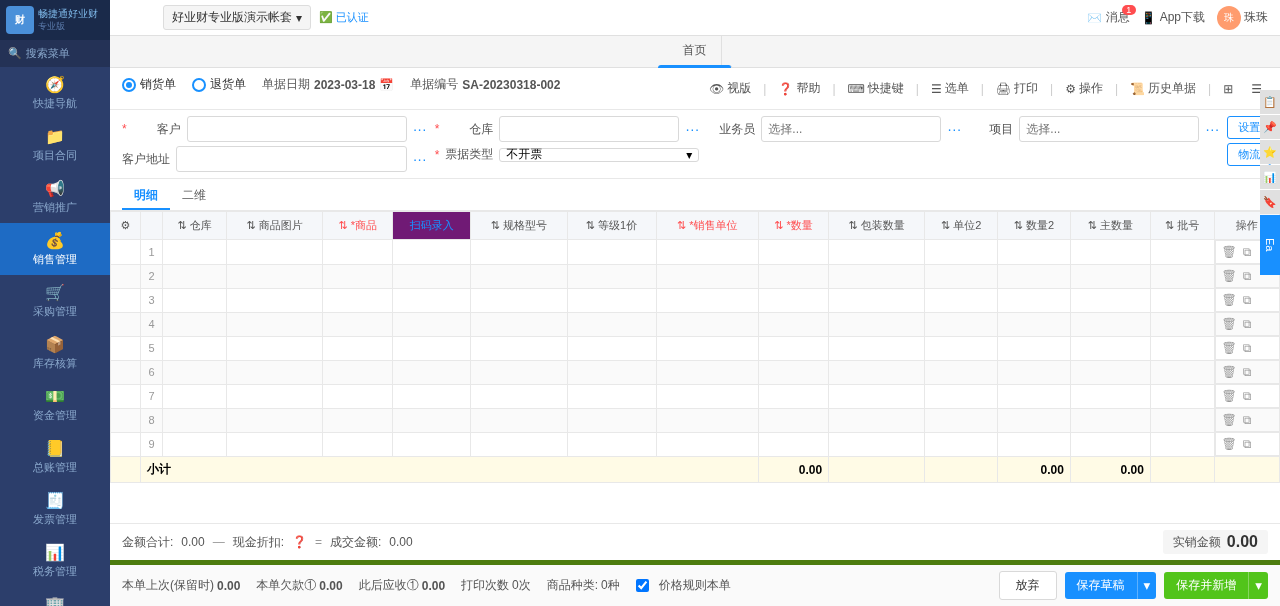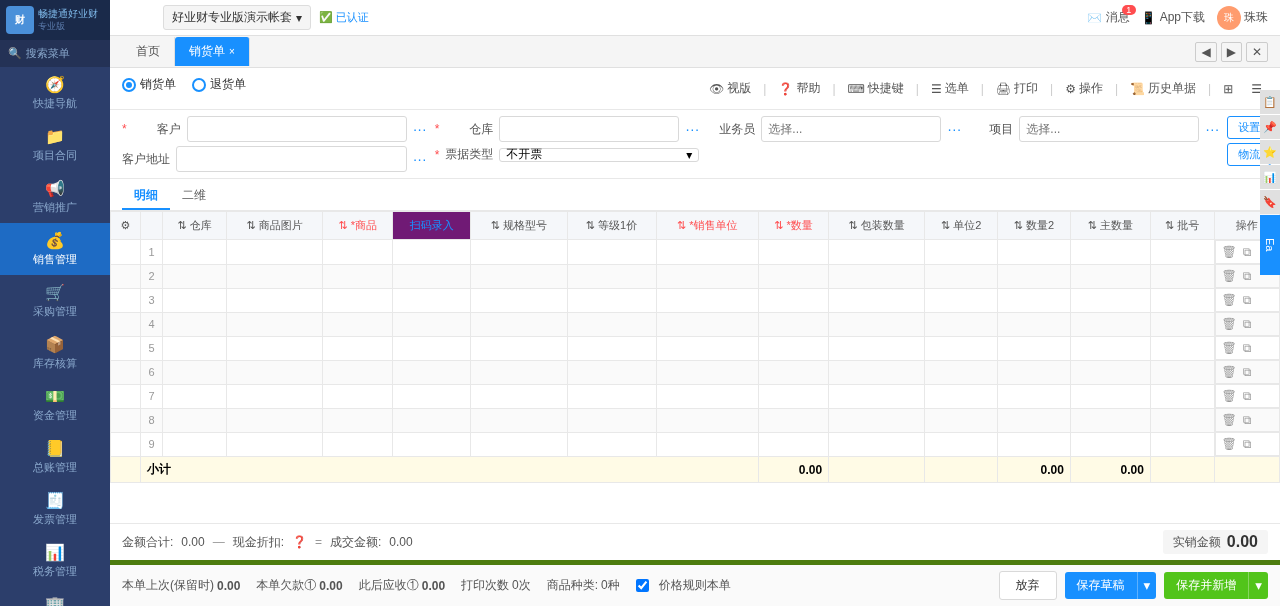--- a/index.html
+++ b/index.html
@@ -24,21 +24,21 @@
     .topbar { background: #fff; border-bottom: 1px solid #e0e0e0; padding: 0 12px; height: 36px; display: flex; align-items: center; justify-content: space-between; }
     .topbar-left { display: flex; align-items: center; gap: 8px; padding-left: 41px; }
     .company-selector { display: flex; align-items: center; gap: 4px; background: #f5f5f5; border: 1px solid #ddd; border-radius: 3px; padding: 3px 8px; cursor: pointer; font-size: 12px; color: #333; }
     .certified-badge { display: flex; align-items: center; gap: 3px; color: #1890ff; font-size: 11px; }
     .topbar-right { display: flex; align-items: center; gap: 12px; }
     .topbar-action { display: flex; align-items: center; gap: 3px; cursor: pointer; color: #555; font-size: 12px; position: relative; }
     .badge { position: absolute; top: -4px; right: -6px; background: #ff4d4f; color: white; border-radius: 8px; font-size: 9px; padding: 0 3px; min-width: 14px; text-align: center; }
     .user-avatar { width: 24px; height: 24px; background: #ff9c6e; border-radius: 50%; display: flex; align-items: center; justify-content: center; color: white; font-size: 10px; }
 
     
-    .tabbar { background: #f5f5f5; border-bottom: 1px solid #e0e0e0; padding: 0 12px; display: flex; align-items: center; gap: 0; height: 32px; }
+    .tabbar { background: #f5f5f5; border-bottom: 1px solid #e0e0e0; padding: 0 12px; display: flex; align-items: center; gap: 0; height: 32px; flex-direction: column; }
     .tab-item { padding: 6px 14px; font-size: 12px; color: #555; cursor: pointer; border-right: 1px solid #e0e0e0; display: flex; align-items: center; gap: 4px; }
     .tab-item.active { background: #1890ff; color: white; border-radius: 3px 3px 0 0; }
     .tab-close { font-size: 10px; color: inherit; }
     .tab-nav { margin-left: auto; display: flex; align-items: center; gap: 4px; }
     .tab-nav button { background: none; border: 1px solid #ccc; border-radius: 2px; padding: 2px 5px; cursor: pointer; font-size: 12px; color: #555; }
 
     
     .content { flex: 1; background: #fff; overflow: hidden; display: flex; flex-direction: column; }
 
     
@@ -215,20 +215,31 @@
     <div class="form-header">
       <div style="display:flex; align-items:center; justify-content:space-between;">
         <div class="radio-group">
           <div class="radio-item">
             <div class="radio-circle checked"></div>
             <span class="radio-label">销货单</span>
           </div>
           <div class="radio-item">
             <div class="radio-circle"></div>
             <span class="radio-label">退货单</span>
+          </div>
+          <div class="doc-info">
+            <div class="doc-info-item">
+              <span>单据日期</span>
+              <span style="font-weight:bold;">2023-03-18</span>
+              <span style="cursor:pointer">📅</span>
+            </div>
+            <div class="doc-info-item">
+              <span>单据编号</span>
+              <span style="font-weight:bold;">SA-20230318-002</span>
+            </div>
           </div>
         </div>
         <div class="doc-toolbar">
           <button class="toolbar-btn">
             <span>👁</span>
             <span>视版</span>
           </button>
           <span style="color:#ccc">|</span>
           <button class="toolbar-btn">
             <span>❓</span>

